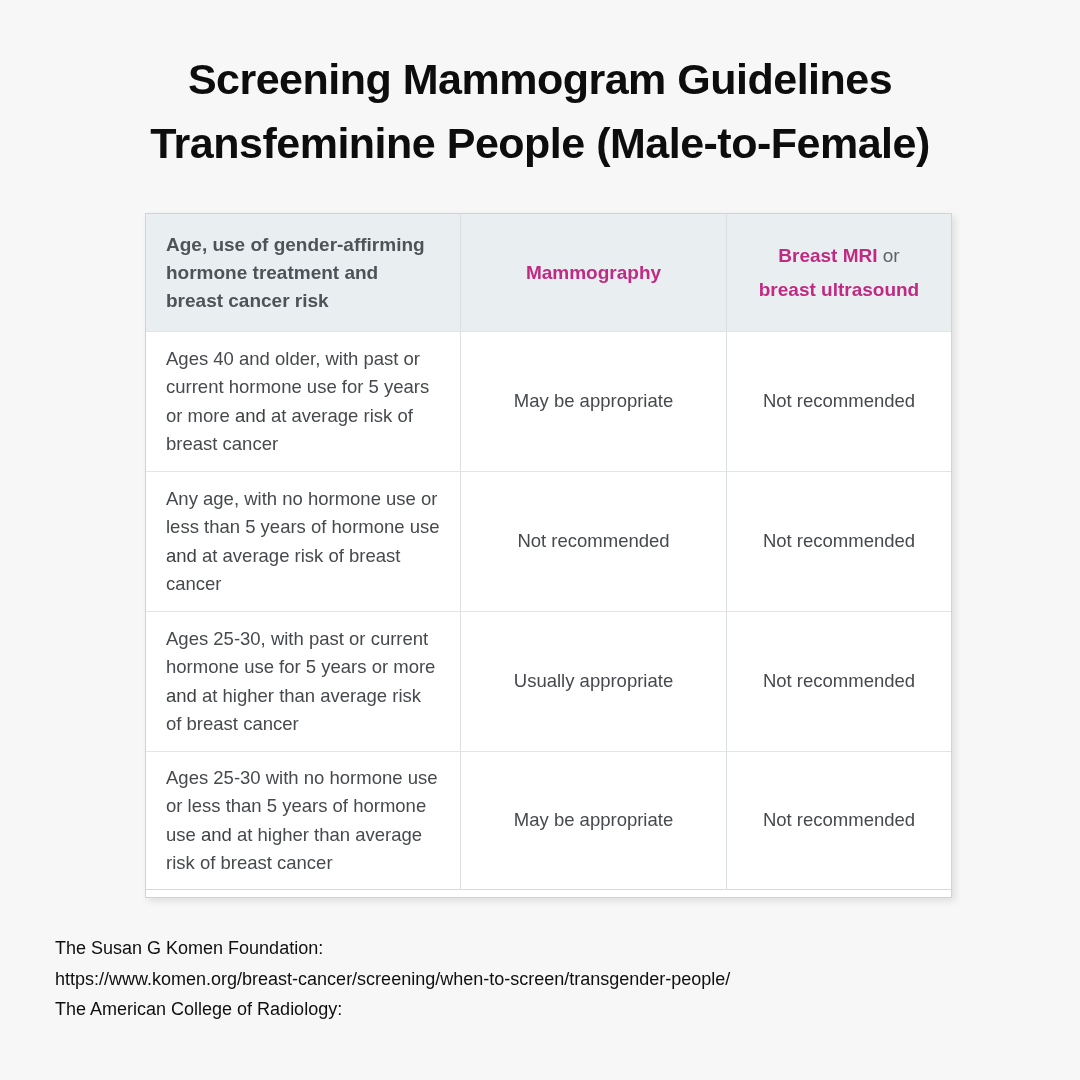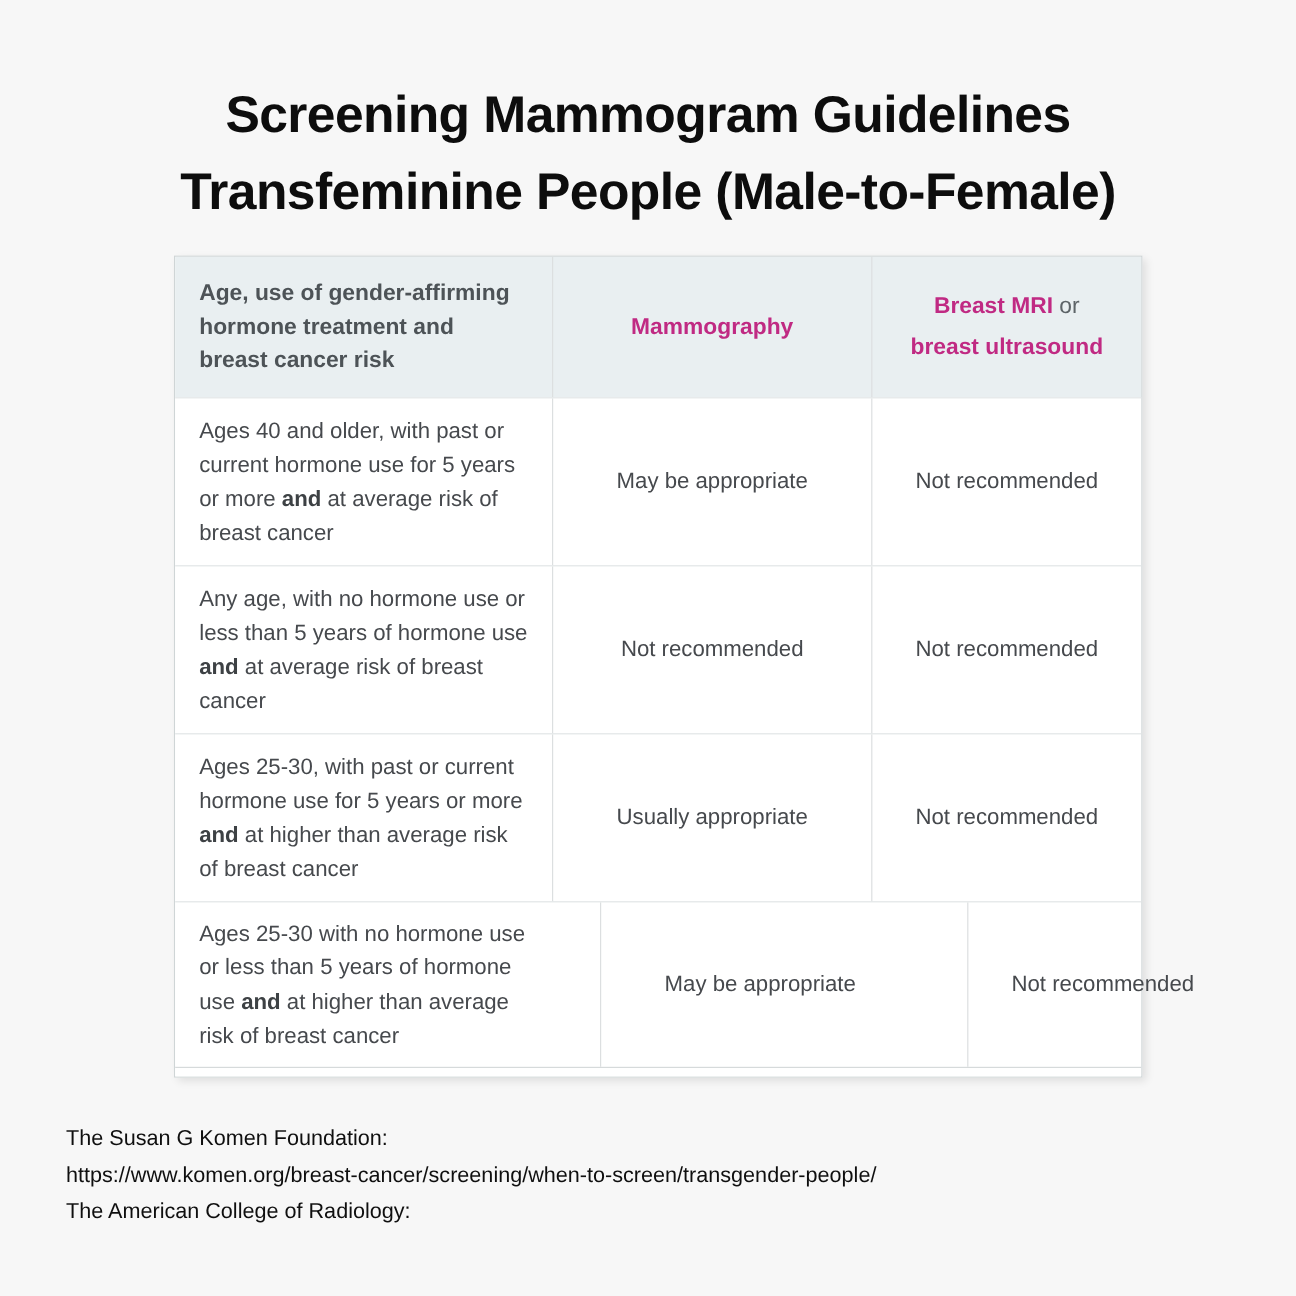--- a/index.html
+++ b/index.html
@@ -7,21 +7,21 @@
     width: 1080px; height: 1080px;
     background: #f7f7f7;
     font-family: "Liberation Sans", sans-serif;
     position: relative;
     overflow: hidden;
   }
 
   
   .title {
     position: absolute;
-    top: 64px; left: 0; width: 1080px;
+    top: 47px; left: 0; width: 1080px;
     text-align: center;
     font-size: 43px;
     font-weight: 700;
     line-height: 64px;
     color: #0d0d0d;
     letter-spacing: -0.5px;
   }
 
   
   .table-wrap {
@@ -35,40 +35,40 @@
   .thead, .trow {
     display: grid;
     grid-template-columns: 314px 266px 225px;
     box-sizing: border-box;
   }
   .thead {
     height: 117px;
     background: #e9eff1;
   }
   .trow { height: 140px; border-top: 1px solid #e2e5e6; background: #ffffff; }
-  .trow.r4 { height: 138px; gap: 40px; }
+  .trow.r4 { height: 138px; }
   .partial-row { height: 7px; border-top: 1px solid #d6dadb; background: #ffffff; }
 
   .cell {
     display: flex;
     align-items: center;
     box-sizing: border-box;
     font-size: 18.5px;
     line-height: 28.5px;
     color: #46494d;
   }
   .c1 { padding: 0 18px; text-align: left; }
   .c2, .c3 {
     justify-content: center;
     text-align: center;
     border-left: 1px solid #dcdfe0;
     padding: 0 10px;
   }
   .c1 p { margin: 2px; }
-  .c1 b { font-weight: 700; color: #3d4144; }
+  .c1 b { font-weight: 400; color: #3d4144; }
 
   .th1 {
     font-weight: 700;
     color: #4d5357;
     font-size: 19px;
     line-height: 28px;
   }
   .th2, .th3 { font-size: 19px; line-height: 34px; }
   .th3 .lines { text-align: center; }
   .pink { color: #c02a83; font-weight: 700; }

